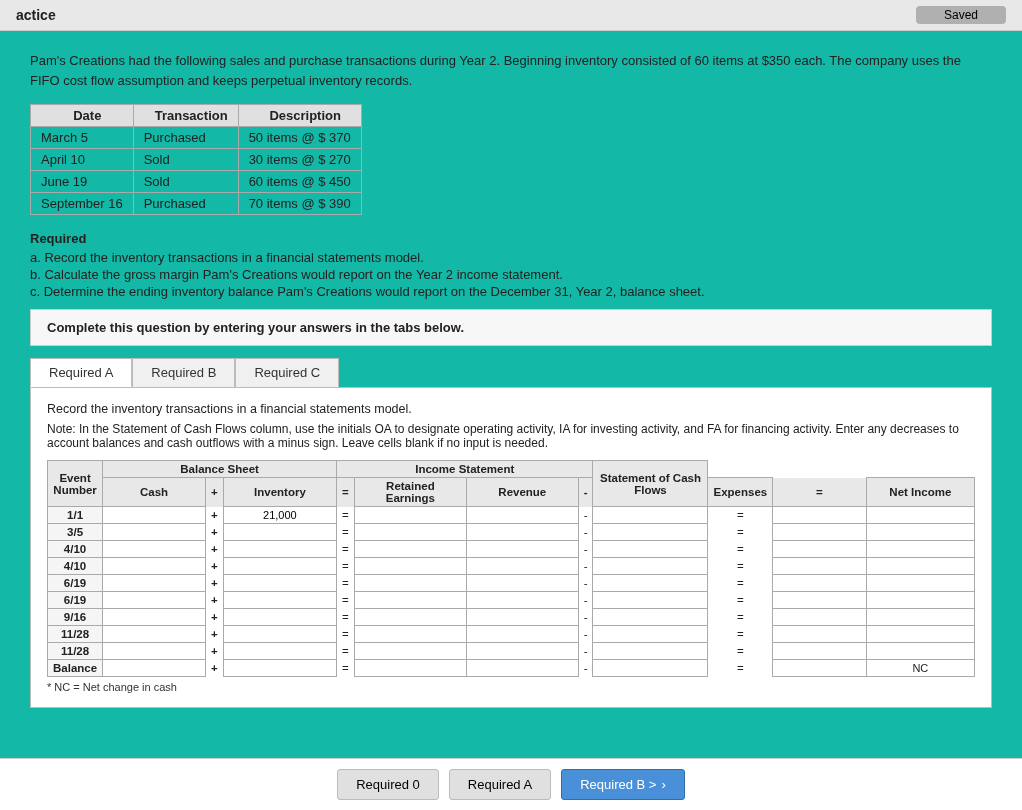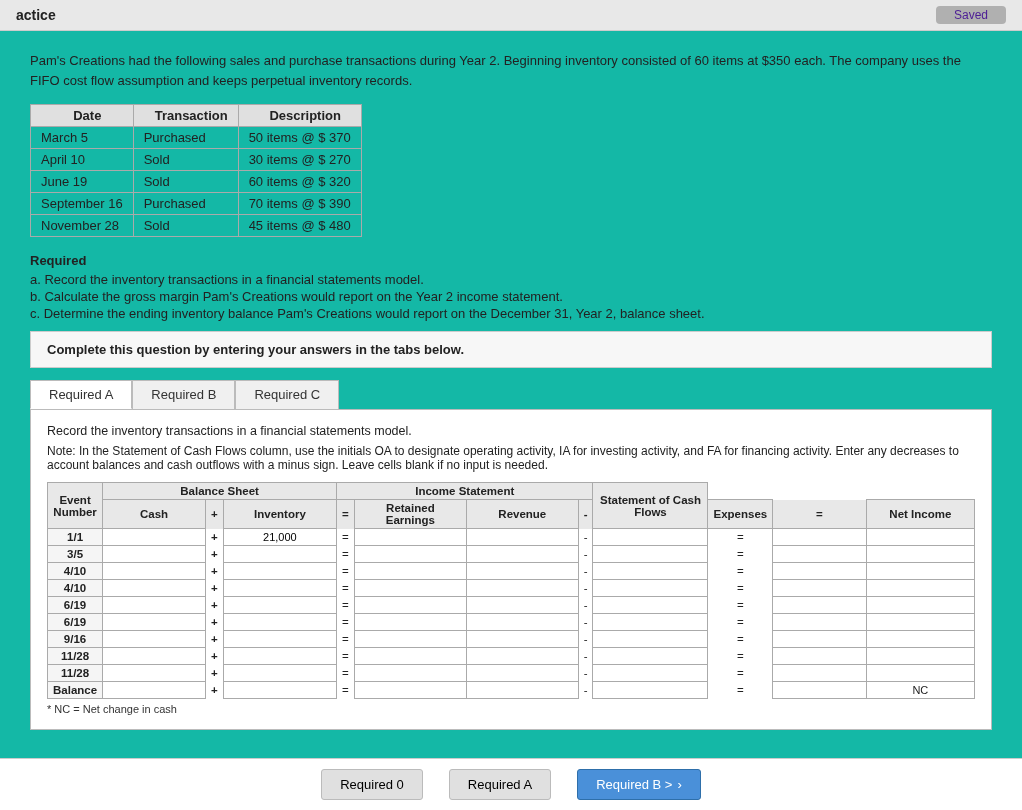--- a/index.html
+++ b/index.html
@@ -12,23 +12,23 @@
     .top-bar {
       display: flex;
       justify-content: space-between;
       align-items: center;
       padding: 6px 16px;
       background: #e8e8e8;
       border-bottom: 1px solid #ccc;
     }
     .saved-badge {
       background: #b0b0b0;
-      color: #4c1d95;
+      color: #000000;
       border-radius: 4px;
-      padding: 2px 18px;
+      padding: 2px 28px;
       font-size: 12px;
     }
     .main-content {
       background: #14b8a6;
       margin: 0;
       padding: 20px 30px 30px 30px;
       min-height: 780px;
     }
     .problem-text {
       font-size: 13px;
@@ -155,21 +155,21 @@
     }
     .bottom-nav {
       position: fixed;
       bottom: 0;
       left: 0;
       right: 0;
       background: #fff;
       border-top: 1px solid #ccc;
       display: flex;
       justify-content: center;
-      gap: 26px;
+      gap: 10px;
       padding: 10px 20px;
       align-items: center;
     }
     .btn-req {
       background: #e0e0e0;
       border: 1px solid #bbb;
       padding: 7px 18px;
       border-radius: 3px;
       font-size: 13px;
       cursor: pointer;
@@ -219,31 +219,26 @@
           <td>50 items @ $ 370</td>
         </tr>
         <tr>
           <td>April 10</td>
           <td>Sold</td>
           <td>30 items @ $ 270</td>
         </tr>
         <tr>
           <td>June 19</td>
           <td>Sold</td>
-          <td>60 items @ $ 320</td>
+          <td>60 items @ $ 450</td>
         </tr>
         <tr>
           <td>September 16</td>
           <td>Purchased</td>
           <td>70 items @ $ 390</td>
-        </tr>
-        <tr>
-          <td>November 28</td>
-          <td>Sold</td>
-          <td>45 items @ $ 480</td>
         </tr>
       </tbody>
   </table>
 
   <div class="required-section">
     <div class="req-title">Required</div>
     <div id="requirements-list">
         <p style="font-size: 13px; margin-bottom: 2px;">a. Record the inventory transactions in a financial statements model.</p>
         <p style="font-size: 13px; margin-bottom: 2px;">b. Calculate the gross margin Pam's Creations would report on the Year 2 income statement.</p>
         <p style="font-size: 13px; margin-bottom: 2px;">c. Determine the ending inventory balance Pam's Creations would report on the December 31, Year 2, balance sheet.</p>

